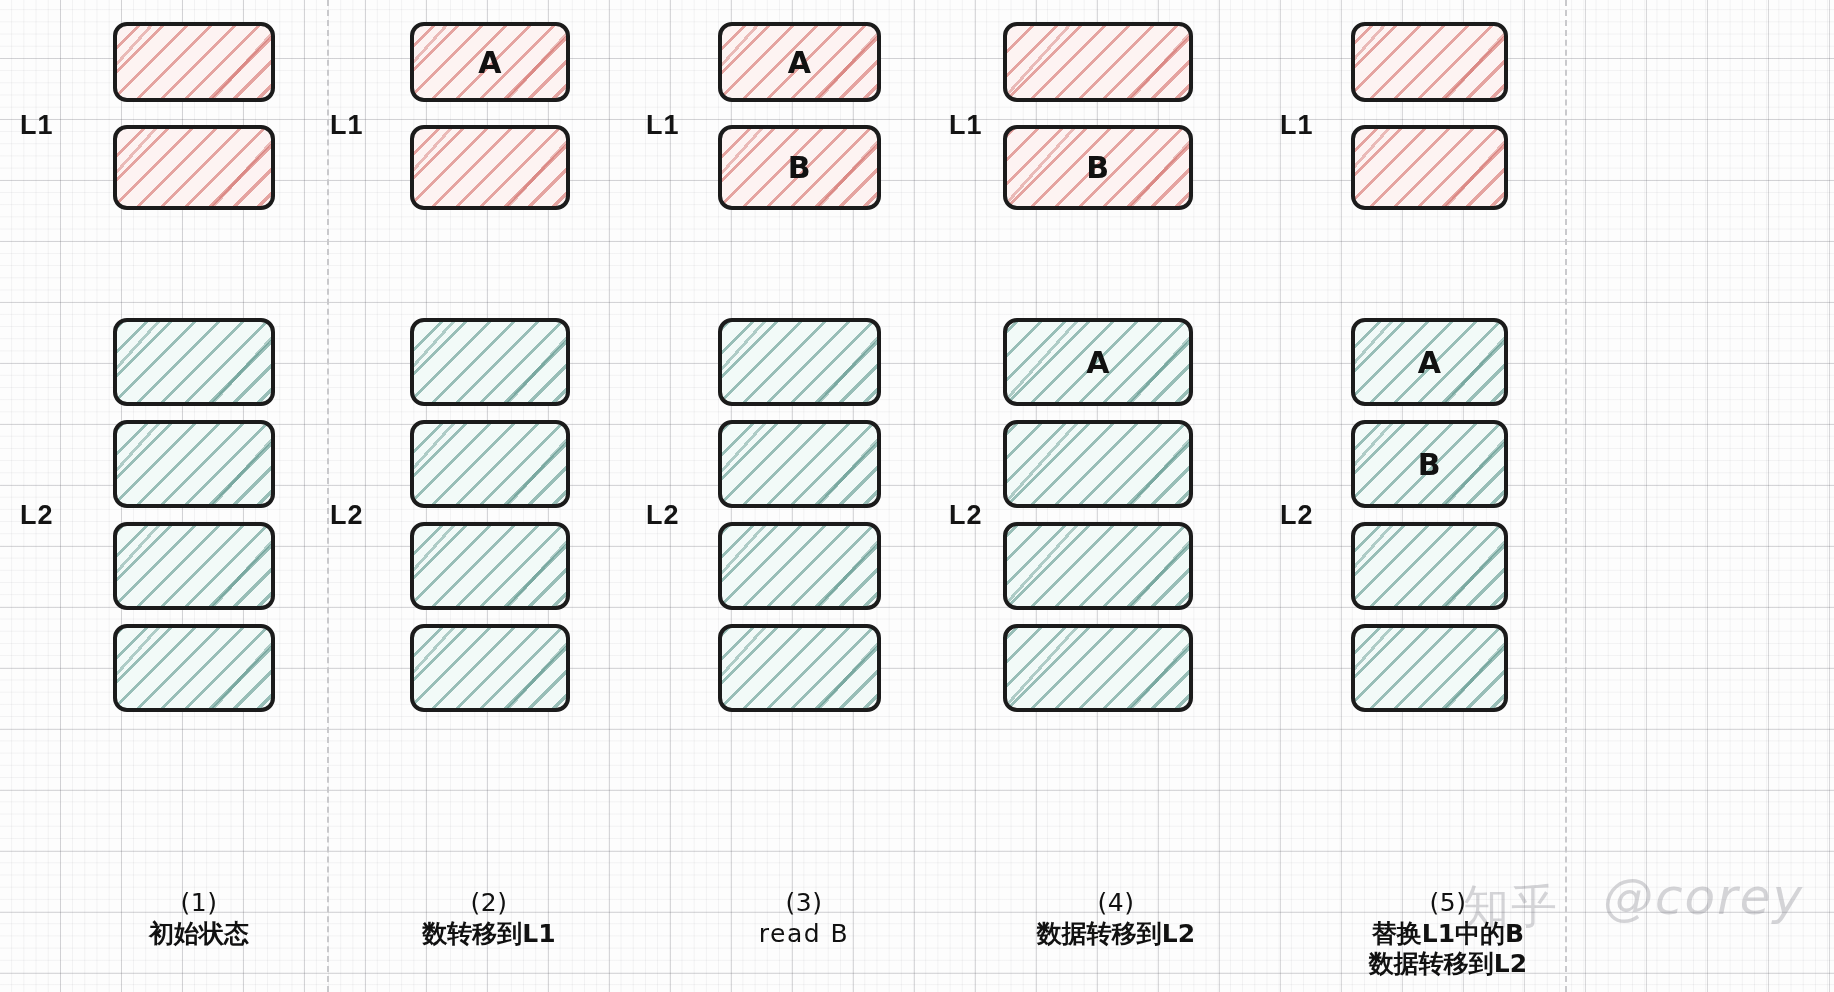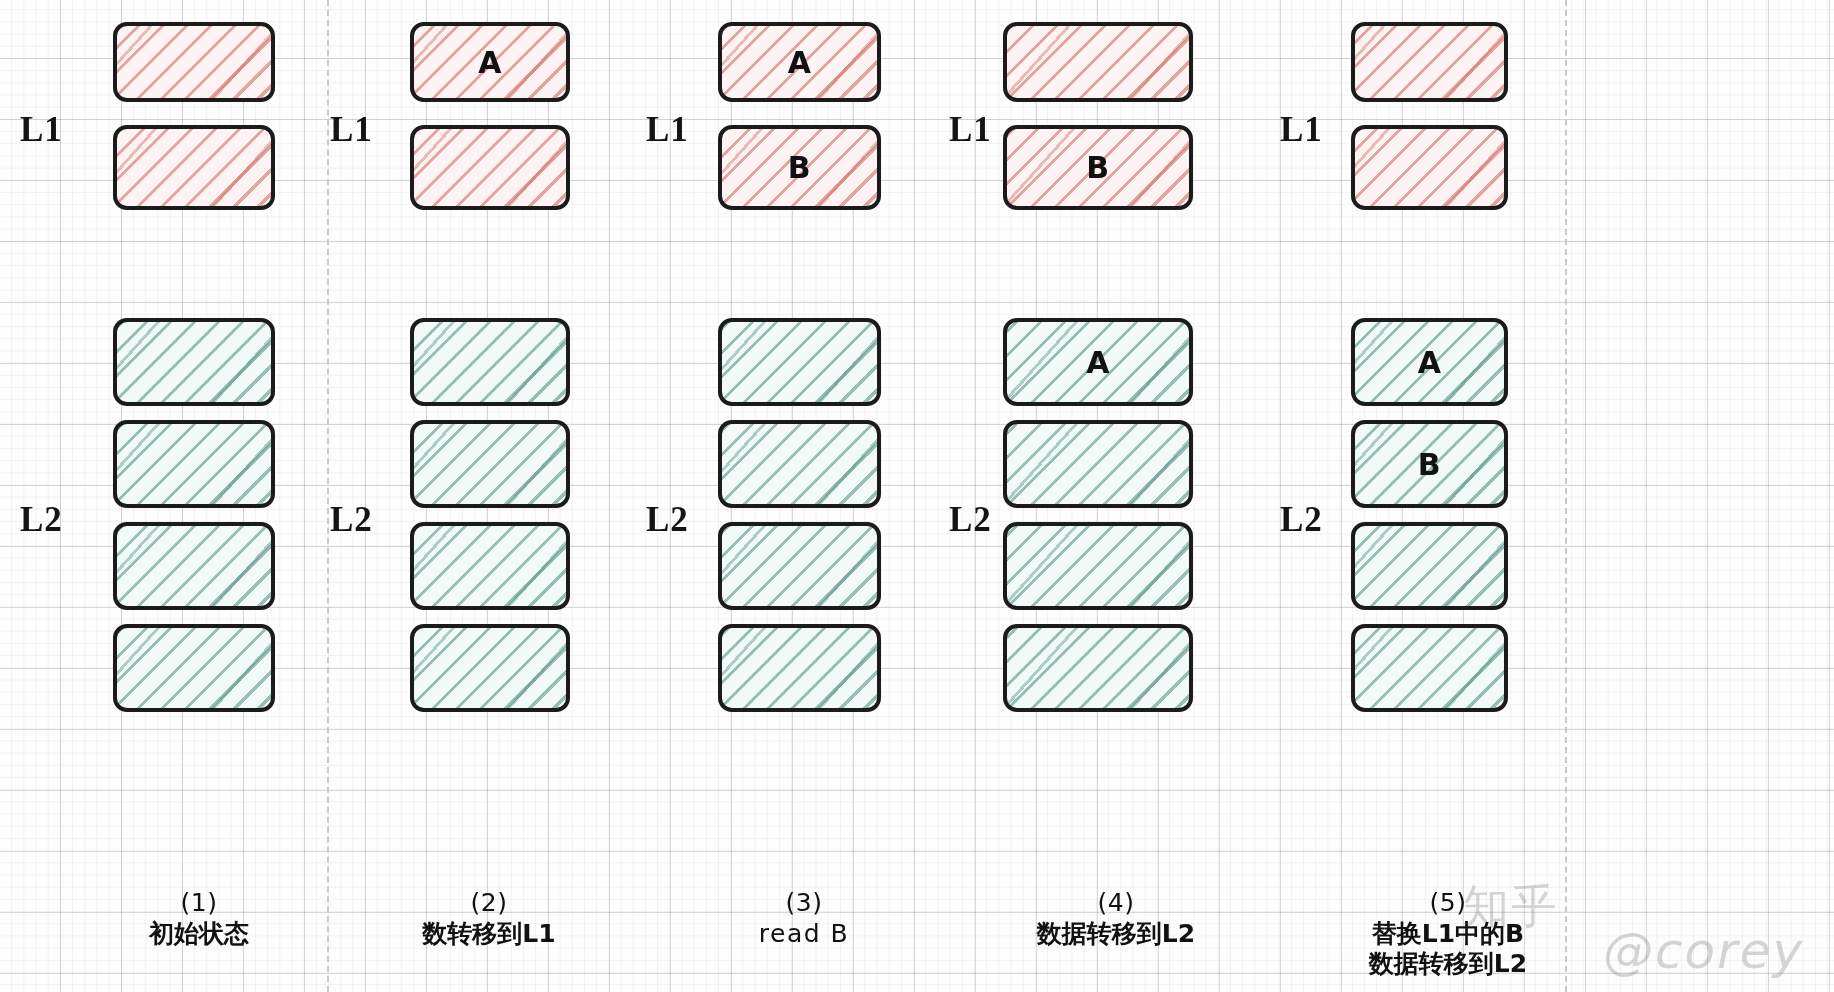--- a/index.html
+++ b/index.html
@@ -105,23 +105,23 @@
     font-family: "DejaVu Sans", sans-serif;
     font-weight: bold;
     font-size: 30px;
     color: #111111;
     letter-spacing: 0.5px;
   }
 
   
   .level-label {
     position: absolute;
-    font-family: Liberation Serif, serif;
+    font-family: Liberation Sans, sans-serif;
     font-weight: bold;
-    font-size: 35px;
+    font-size: 27px;
     color: #141414;
     letter-spacing: 1px;
     white-space: nowrap;
   }
 
   
   .caption {
     position: absolute;
     text-align: center;
     font-family: "DejaVu Sans", sans-serif;
@@ -158,21 +158,21 @@
 </style>
 </head>
 <body>
 
 <div id="stage">
 
   <div class="vsep" style="left:327px;"></div>
   <div class="vsep" style="left:1565px;"></div>
 
   <div class="watermark" style="left:1463px; top:876px;">知乎</div>
-  <div class="watermark" style="left:1603px; top:922px; font-style:italic; font-size:50px;">@corey</div>
+  <div class="watermark" style="left:1603px; top:868px; font-style:italic; font-size:50px;">@corey</div>
 
   <div id="columns-root">
       <div>
         <div class="cell l1" style="left: 113px; top: 22px; width: 162px; height: 80px;">
           <span class="streaks"></span>
           <span class="cell-label"></span>
         </div>
         <div class="cell l1" style="left: 113px; top: 125px; width: 162px; height: 85px;">
           <span class="streaks"></span>
           <span class="cell-label"></span>

